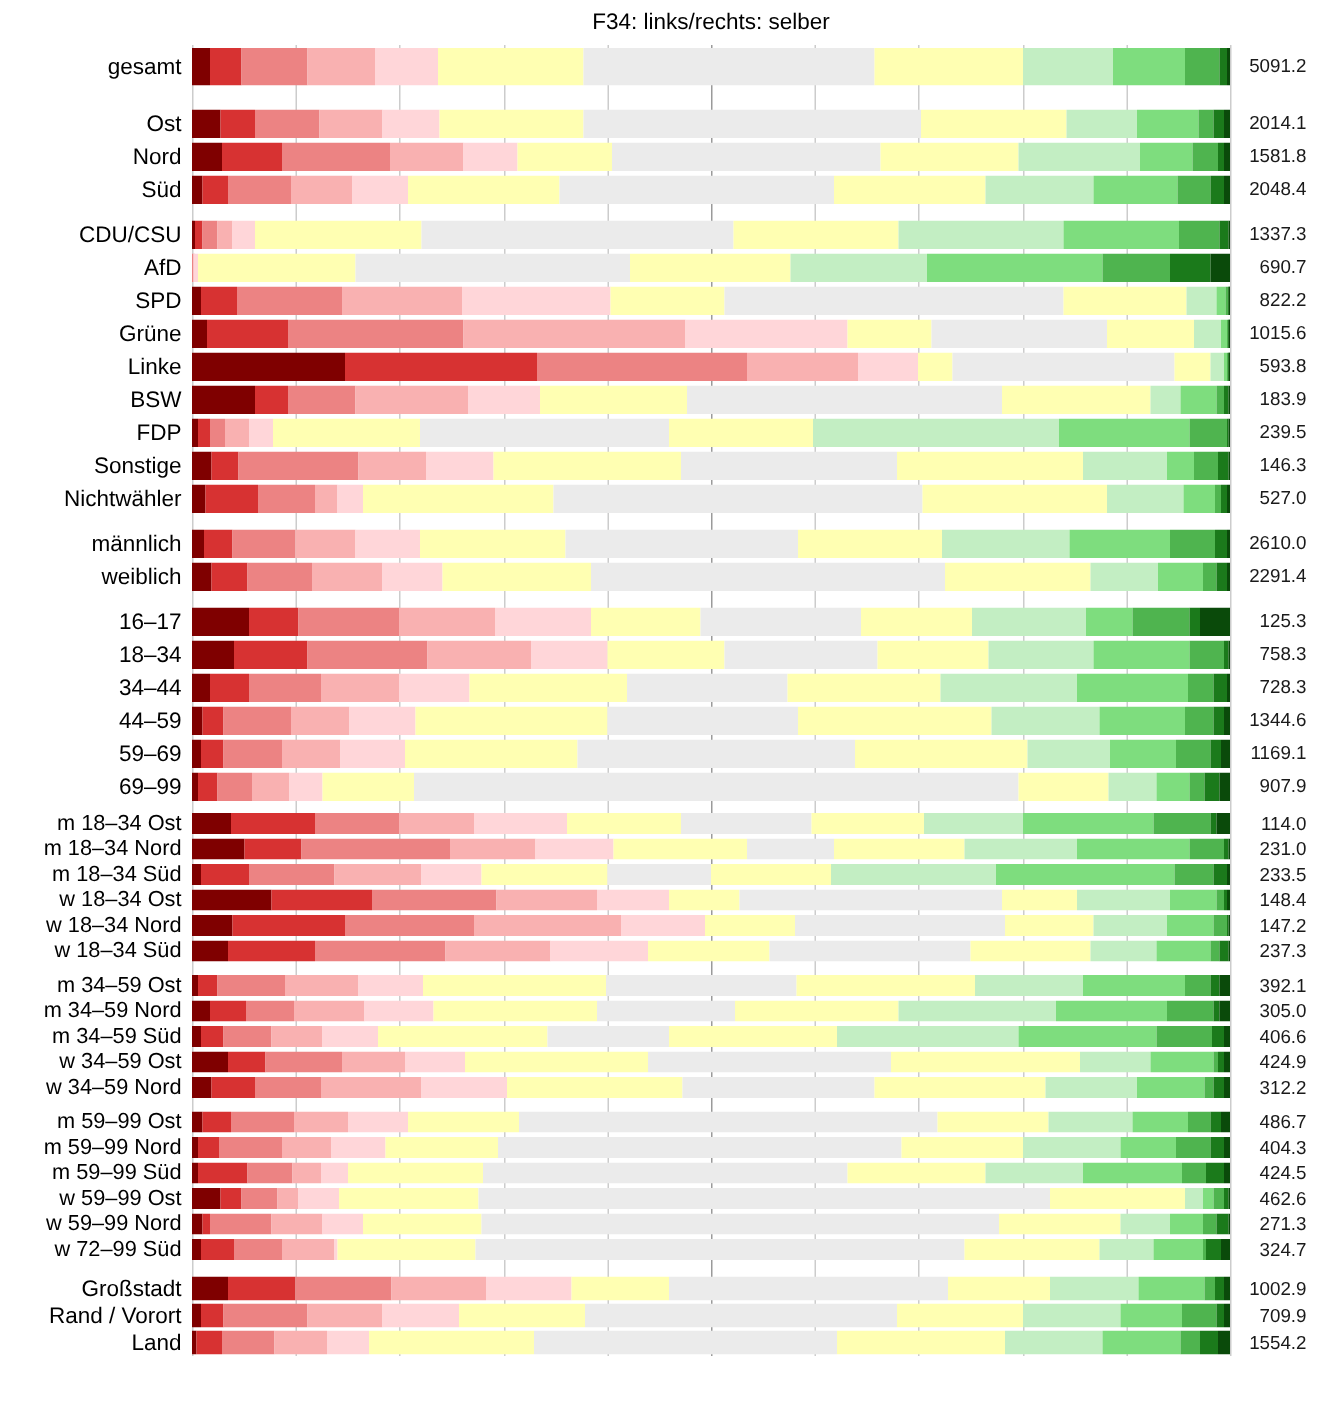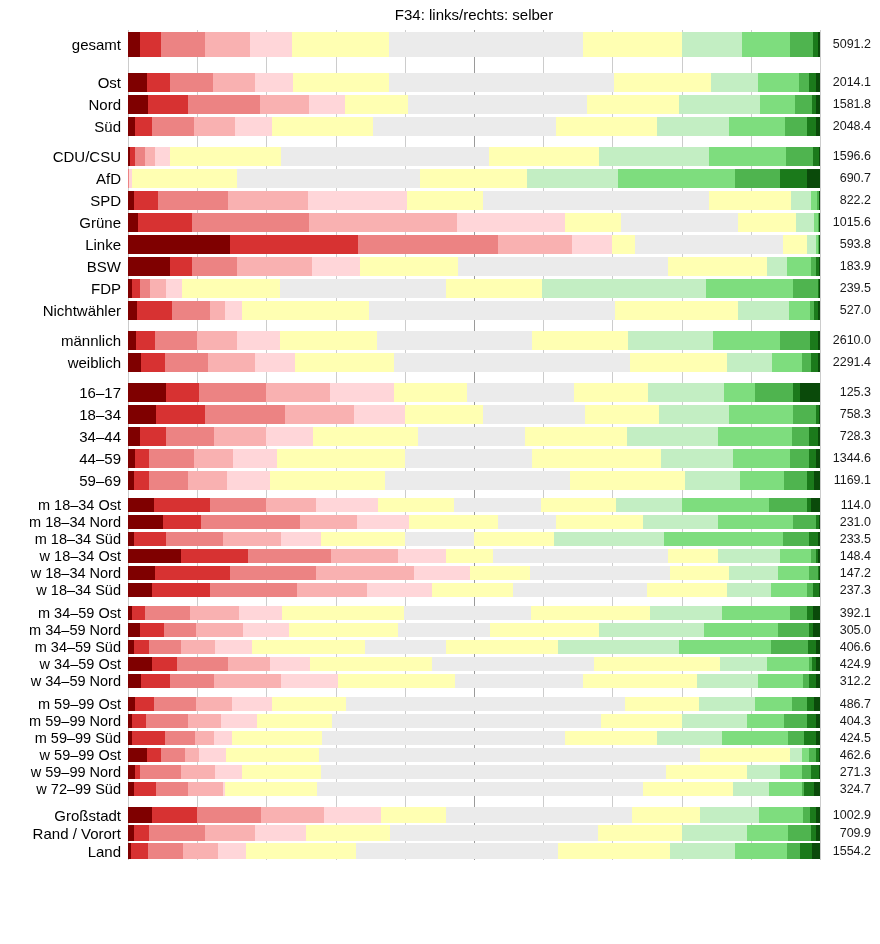--- a/index.html
+++ b/index.html
@@ -143,21 +143,21 @@
             <div class="seg" style="width: 2.2%; background: rgb(255, 214, 217);"></div>
             <div class="seg" style="width: 16%; background: rgb(255, 255, 178);"></div>
             <div class="seg" style="width: 30%; background: rgb(235, 235, 235);"></div>
             <div class="seg" style="width: 16%; background: rgb(255, 255, 178);"></div>
             <div class="seg" style="width: 15.9%; background: rgb(195, 238, 195);"></div>
             <div class="seg" style="width: 11.1%; background: rgb(126, 221, 126);"></div>
             <div class="seg" style="width: 3.9%; background: rgb(79, 180, 79);"></div>
             <div class="seg" style="width: 0.8%; background: rgb(27, 122, 27);"></div>
             <div class="seg" style="width: 0.2%; background: rgb(10, 74, 10);"></div>
           </div>
-          <div class="row-value">1596.6</div>
+          <div class="row-value">1337.3</div>
         </div>
         <div class="row">
           <div class="row-label">AfD</div>
           <div class="bar">
             <div class="seg" style="width: 0%; background: rgb(127, 0, 0);"></div>
             <div class="seg" style="width: 0%; background: rgb(215, 50, 50);"></div>
             <div class="seg" style="width: 0.1%; background: rgb(236, 131, 131);"></div>
             <div class="seg" style="width: 0.1%; background: rgb(249, 177, 177);"></div>
             <div class="seg" style="width: 0.4%; background: rgb(255, 214, 217);"></div>
             <div class="seg" style="width: 15.2%; background: rgb(255, 255, 178);"></div>
@@ -260,20 +260,39 @@
             <div class="seg" style="width: 13.9%; background: rgb(255, 255, 178);"></div>
             <div class="seg" style="width: 23.6%; background: rgb(195, 238, 195);"></div>
             <div class="seg" style="width: 12.6%; background: rgb(126, 221, 126);"></div>
             <div class="seg" style="width: 3.6%; background: rgb(79, 180, 79);"></div>
             <div class="seg" style="width: 0.2%; background: rgb(27, 122, 27);"></div>
             <div class="seg" style="width: 0.1%; background: rgb(10, 74, 10);"></div>
           </div>
           <div class="row-value">239.5</div>
         </div>
         <div class="row">
+          <div class="row-label">Sonstige</div>
+          <div class="bar">
+            <div class="seg" style="width: 1.9%; background: rgb(127, 0, 0);"></div>
+            <div class="seg" style="width: 2.6%; background: rgb(215, 50, 50);"></div>
+            <div class="seg" style="width: 11.5%; background: rgb(236, 131, 131);"></div>
+            <div class="seg" style="width: 6.6%; background: rgb(249, 177, 177);"></div>
+            <div class="seg" style="width: 6.4%; background: rgb(255, 214, 217);"></div>
+            <div class="seg" style="width: 18.1%; background: rgb(255, 255, 178);"></div>
+            <div class="seg" style="width: 20.8%; background: rgb(235, 235, 235);"></div>
+            <div class="seg" style="width: 17.9%; background: rgb(255, 255, 178);"></div>
+            <div class="seg" style="width: 8.1%; background: rgb(195, 238, 195);"></div>
+            <div class="seg" style="width: 2.6%; background: rgb(126, 221, 126);"></div>
+            <div class="seg" style="width: 2.3%; background: rgb(79, 180, 79);"></div>
+            <div class="seg" style="width: 1.1%; background: rgb(27, 122, 27);"></div>
+            <div class="seg" style="width: 0.1%; background: rgb(10, 74, 10);"></div>
+          </div>
+          <div class="row-value">146.3</div>
+        </div>
+        <div class="row">
           <div class="row-label">Nichtwähler</div>
           <div class="bar">
             <div class="seg" style="width: 1.3%; background: rgb(127, 0, 0);"></div>
             <div class="seg" style="width: 5%; background: rgb(215, 50, 50);"></div>
             <div class="seg" style="width: 5.6%; background: rgb(236, 131, 131);"></div>
             <div class="seg" style="width: 2.1%; background: rgb(249, 177, 177);"></div>
             <div class="seg" style="width: 2.5%; background: rgb(255, 214, 217);"></div>
             <div class="seg" style="width: 18.4%; background: rgb(255, 255, 178);"></div>
             <div class="seg" style="width: 35.5%; background: rgb(235, 235, 235);"></div>
             <div class="seg" style="width: 17.7%; background: rgb(255, 255, 178);"></div>
@@ -415,20 +434,39 @@
             <div class="seg" style="width: 26.7%; background: rgb(235, 235, 235);"></div>
             <div class="seg" style="width: 16.6%; background: rgb(255, 255, 178);"></div>
             <div class="seg" style="width: 8%; background: rgb(195, 238, 195);"></div>
             <div class="seg" style="width: 6.3%; background: rgb(126, 221, 126);"></div>
             <div class="seg" style="width: 3.3%; background: rgb(79, 180, 79);"></div>
             <div class="seg" style="width: 1.1%; background: rgb(27, 122, 27);"></div>
             <div class="seg" style="width: 0.8%; background: rgb(10, 74, 10);"></div>
           </div>
           <div class="row-value">1169.1</div>
         </div>
+        <div class="row">
+          <div class="row-label">69–99</div>
+          <div class="bar">
+            <div class="seg" style="width: 0.6%; background: rgb(127, 0, 0);"></div>
+            <div class="seg" style="width: 1.9%; background: rgb(215, 50, 50);"></div>
+            <div class="seg" style="width: 3.3%; background: rgb(236, 131, 131);"></div>
+            <div class="seg" style="width: 3.6%; background: rgb(249, 177, 177);"></div>
+            <div class="seg" style="width: 3.2%; background: rgb(255, 214, 217);"></div>
+            <div class="seg" style="width: 8.8%; background: rgb(255, 255, 178);"></div>
+            <div class="seg" style="width: 58.3%; background: rgb(235, 235, 235);"></div>
+            <div class="seg" style="width: 8.6%; background: rgb(255, 255, 178);"></div>
+            <div class="seg" style="width: 4.6%; background: rgb(195, 238, 195);"></div>
+            <div class="seg" style="width: 3.2%; background: rgb(126, 221, 126);"></div>
+            <div class="seg" style="width: 1.4%; background: rgb(79, 180, 79);"></div>
+            <div class="seg" style="width: 1.5%; background: rgb(27, 122, 27);"></div>
+            <div class="seg" style="width: 1%; background: rgb(10, 74, 10);"></div>
+          </div>
+          <div class="row-value">907.9</div>
+        </div>
       </div>
       <div class="group sm">
         <div class="row">
           <div class="row-label">m 18–34 Ost</div>
           <div class="bar">
             <div class="seg" style="width: 3.7%; background: rgb(127, 0, 0);"></div>
             <div class="seg" style="width: 8.2%; background: rgb(215, 50, 50);"></div>
             <div class="seg" style="width: 8.1%; background: rgb(236, 131, 131);"></div>
             <div class="seg" style="width: 7.1%; background: rgb(249, 177, 177);"></div>
             <div class="seg" style="width: 9%; background: rgb(255, 214, 217);"></div>

